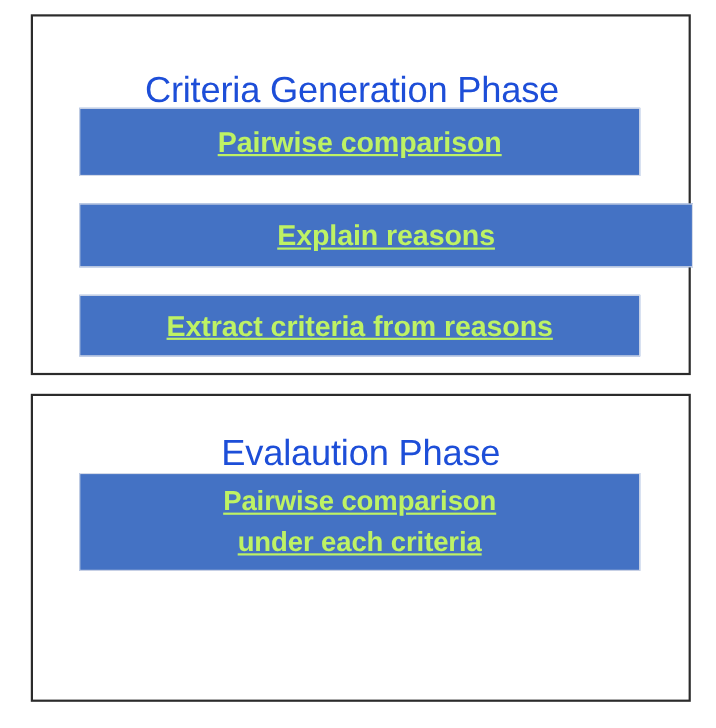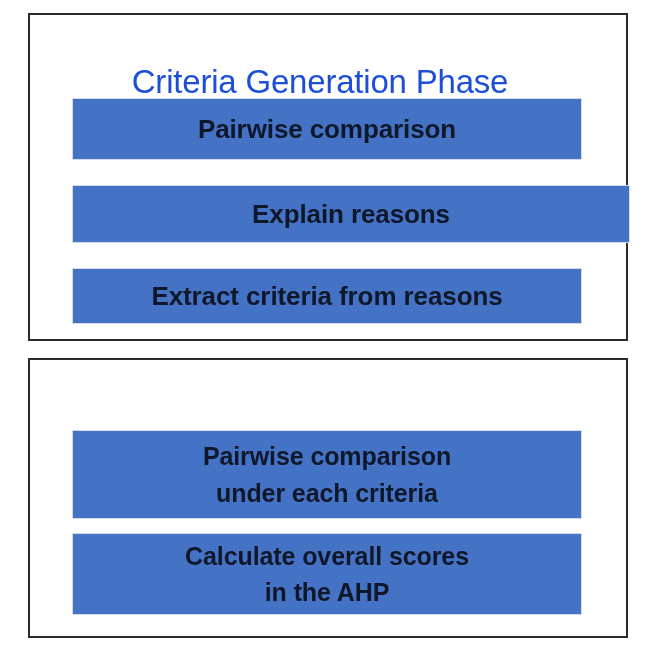--- a/index.html
+++ b/index.html
@@ -69,27 +69,28 @@
     position: absolute;
     background: #4472C4;
     border: 1px solid #d4dae8;
     box-sizing: border-box;
     display: flex;
     align-items: center;
     justify-content: center;
     text-align: center;
   }
   .step-label {
-    color: #0f172a;
+    color: #bef264;
     font-weight: 700;
     font-size: 26px;
     line-height: 1.18;
     letter-spacing: -0.1px;
     white-space: pre-line;
     padding: 0 8px;
+    text-decoration: underline;
   }
   .step-label.two-line {
     font-size: 25px;
     line-height: 1.45;
   }
 
   
   #box-pairwise-compare   { left: 42px; top: 83px;  width: 510px; height: 62px; }
   #box-explain-reasons    { left: 42px; top: 170px; width: 558px; height: 58px; }
   #box-extract-criteria   { left: 42px; top: 253px; width: 510px; height: 56px; }
@@ -116,26 +117,23 @@
     </div>
 
     <div id="box-extract-criteria" class="step-box">
       <span class="step-label">Extract criteria from reasons</span>
     </div>
 
   </section>
 
   <section id="panel-evaluation" class="panel">
 
+    <h2 id="title-evaluation" class="phase-title">Evalaution Phase</h2>
 
     <div id="box-pairwise-criteria" class="step-box">
       <span class="step-label two-line">Pairwise comparison
 under each criteria</span>
     </div>
 
-    <div id="box-calculate-scores" class="step-box">
-      <span class="step-label two-line">Calculate overall scores
-in the AHP</span>
-    </div>
 
   </section>
 
 </div>
 
 </body></html>

